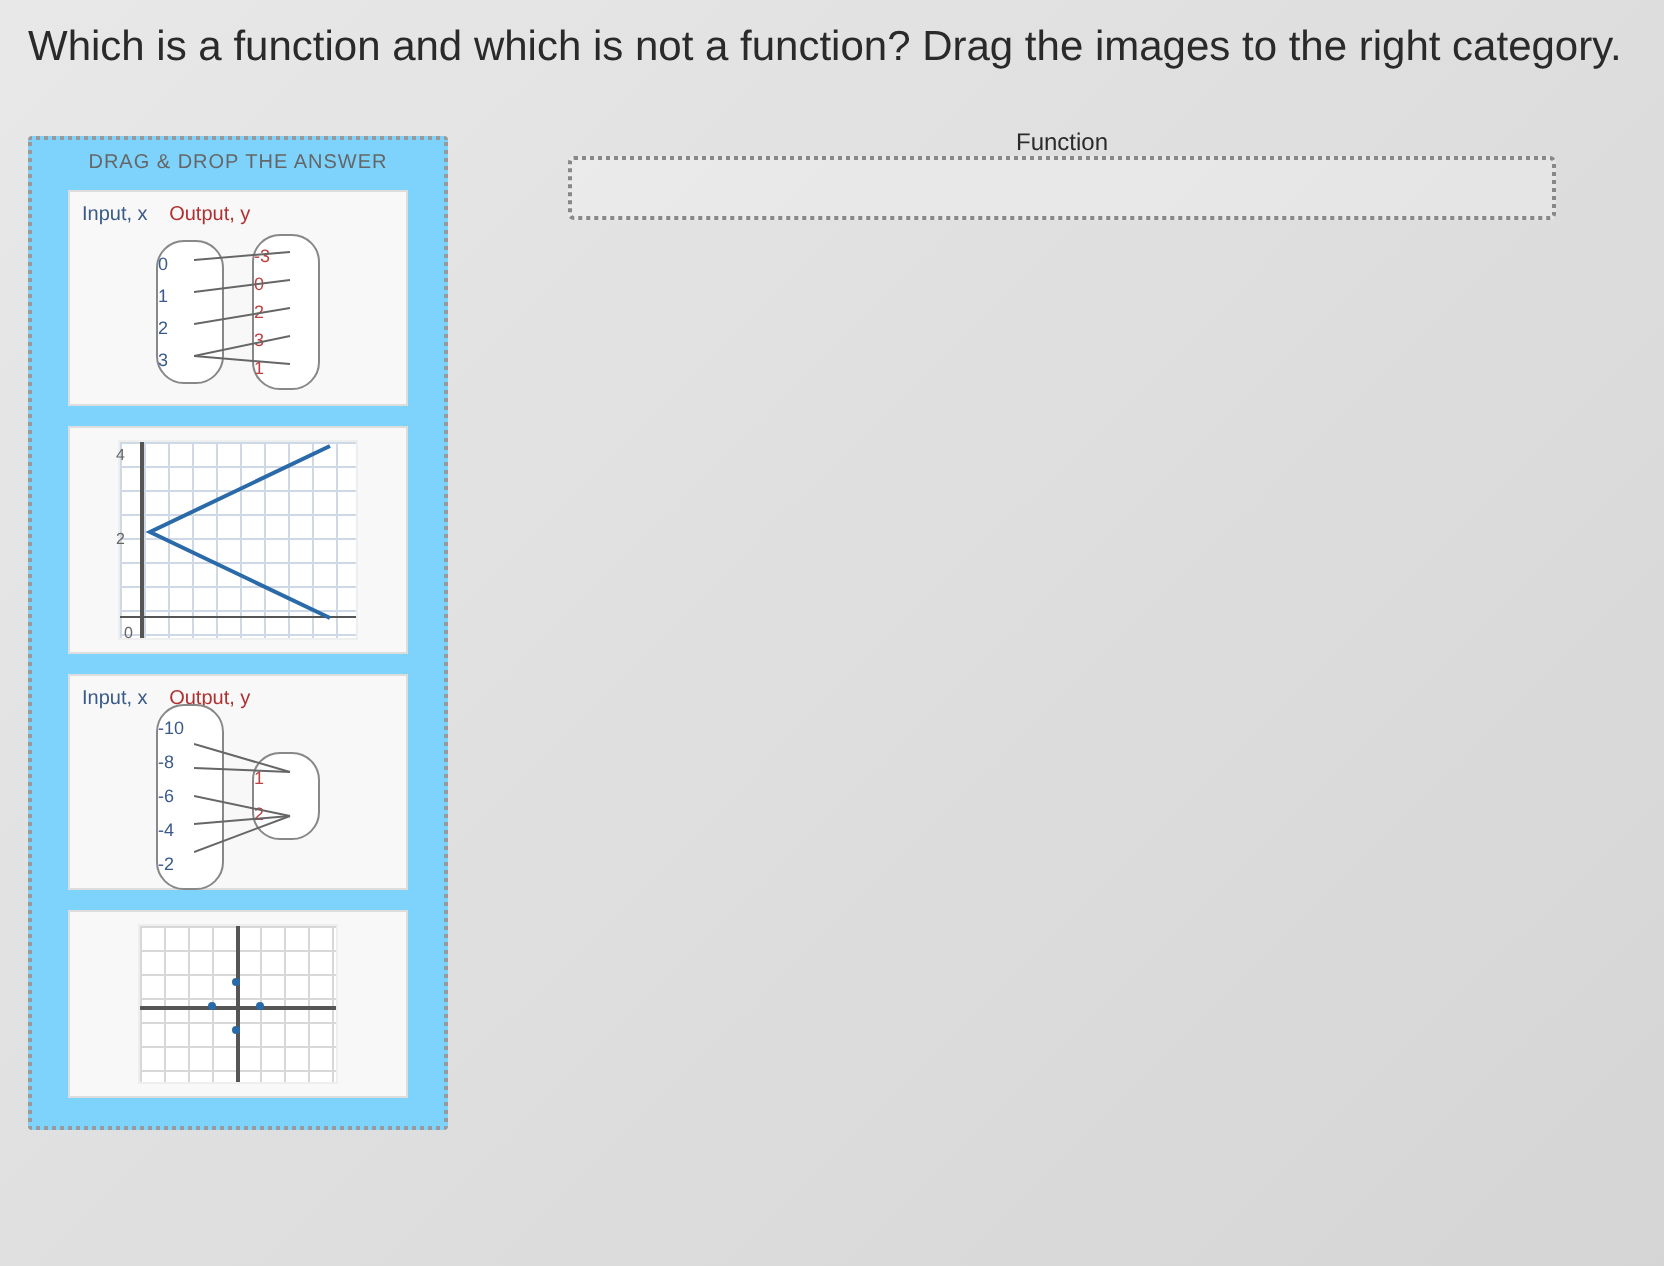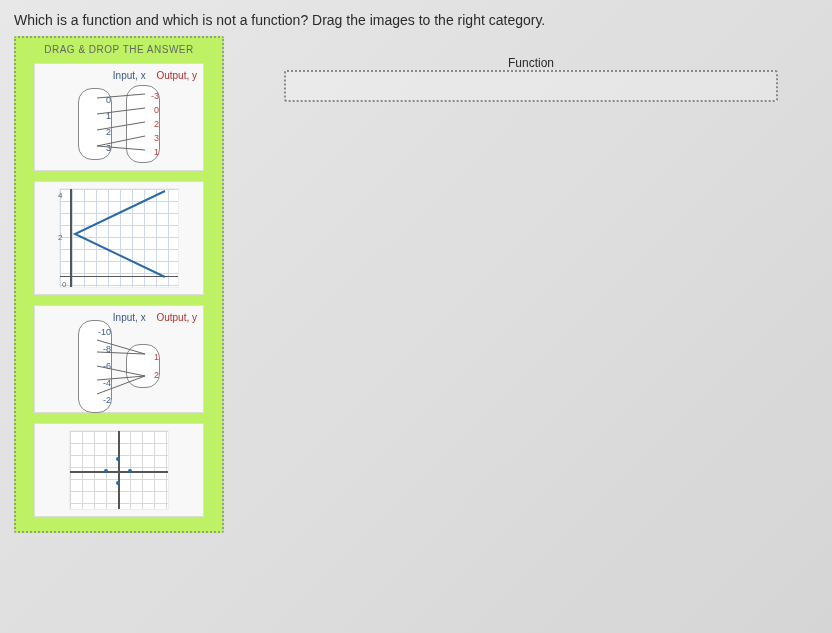--- a/index.html
+++ b/index.html
@@ -6,48 +6,49 @@
     body {
       font-family: Arial, sans-serif;
       background: linear-gradient(135deg, #e8e8e8 0%, #d5d5d5 100%);
       width: 832px;
       height: 633px;
       overflow: hidden;
       color: #333;
     }
     .question {
       padding: 12px 14px 8px;
-      font-size: 14px;
+      font-size: 21px;
       color: #2a2a2a;
     }
     .main {
       display: flex;
       padding: 0 14px;
     }
     .answer-panel {
       width: 210px;
-      background: #bef264;
+      background: #7dd3fc;
       border: 2px dotted #999;
       border-radius: 2px;
       padding: 4px;
+      margin-top: 24px;
     }
     .panel-header {
       font-size: 10px;
       color: #666;
       text-align: center;
       padding: 2px 0 4px;
       letter-spacing: 0.5px;
     }
     .tile {
       background: #f8f8f8;
       border: 1px solid #ddd;
       margin: 4px auto 10px;
       width: 170px;
       padding: 6px;
-      text-align: right;
+      text-align: left;
       cursor: move;
     }
     .tile-header { font-size: 10px; margin-bottom: 3px; }
     .tile-header .in { color: #3a5a8a; }
     .tile-header .out { color: #b03030; margin-left: 8px; }
     .mapping {
       display: flex;
       justify-content: center;
       align-items: center;
       gap: 14px;

